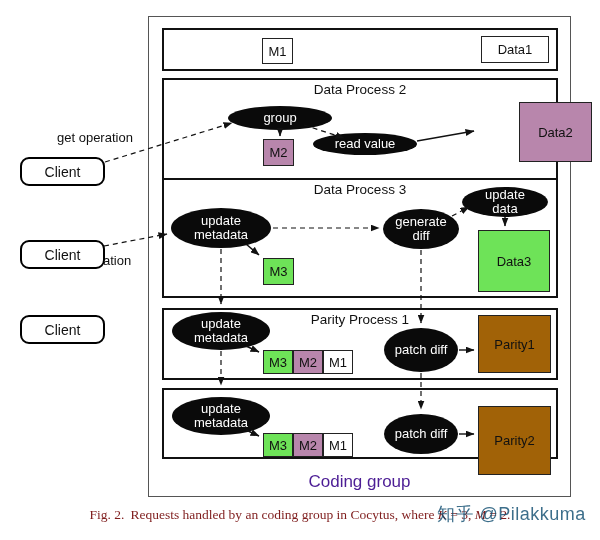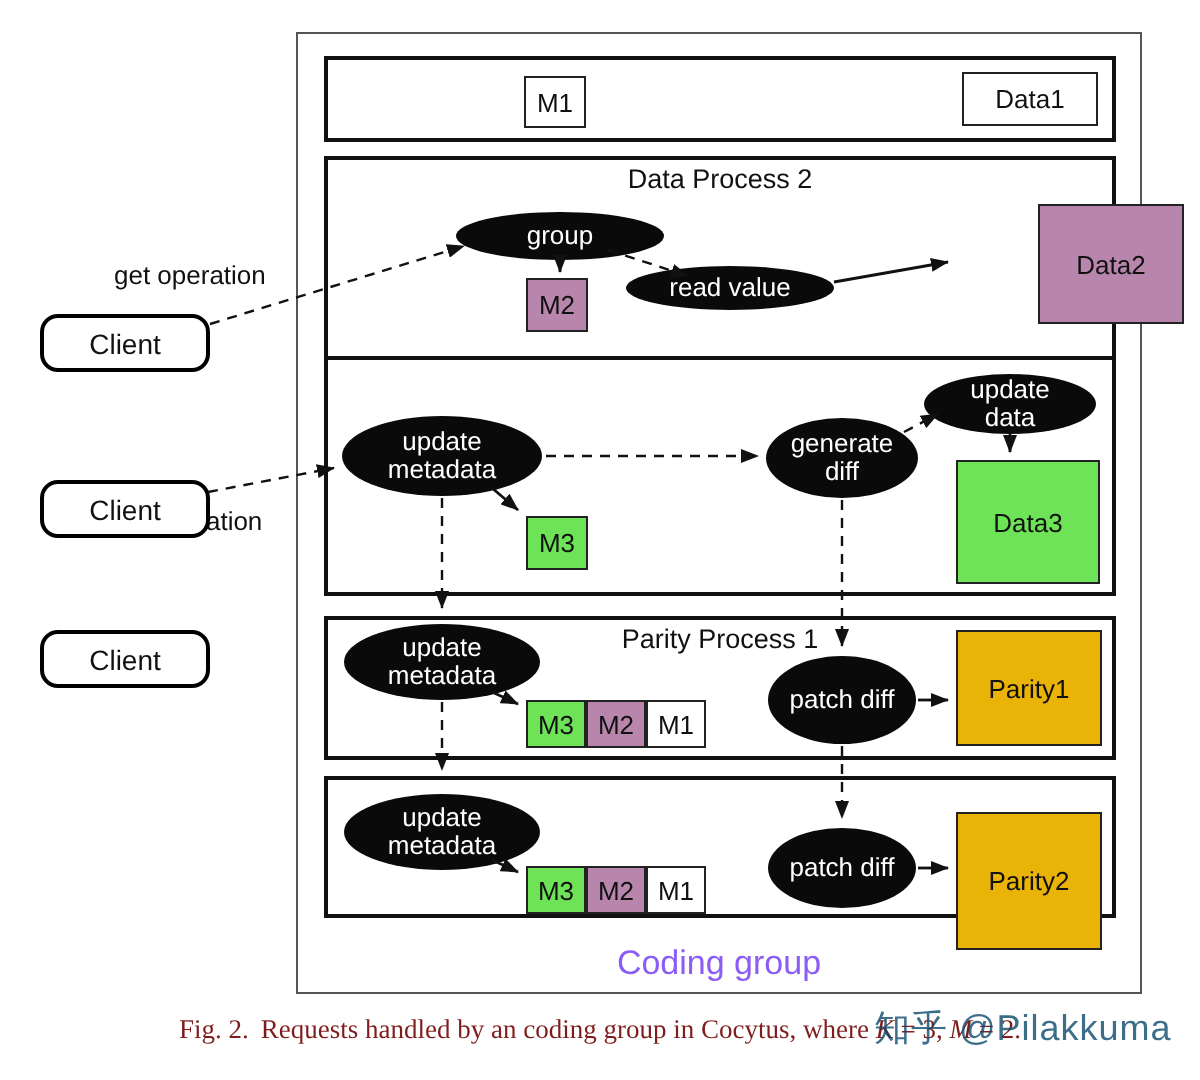--- a/index.html
+++ b/index.html
@@ -8,30 +8,30 @@
   .abs { position:absolute; box-sizing:border-box; }
   .outer-box { border:1.5px solid #555; background:transparent; }
   .proc-box { border:2px solid #111; background:#fff; }
   .proc-title { position:absolute; top:2px; left:0; right:0; text-align:center;
                 font-size:13.5px; color:#111; }
   .mbox { position:absolute; box-sizing:border-box; border:1.5px solid #222;
           display:flex; align-items:center; justify-content:center;
           font-size:13px; color:#111; background:#fff; }
   .purple { background:#b886ac; }
   .green  { background:#6ee358; }
-  .teal   { background:#eab308; }
+  .teal   { background:#a16207; }
   .op { position:absolute; box-sizing:border-box; background:#0a0a0a; color:#fff;
         border-radius:50%; display:flex; align-items:center; justify-content:center;
         text-align:center; font-size:13px; line-height:1.08; }
   .client { position:absolute; box-sizing:border-box; border:2.5px solid #000;
             border-radius:9px; background:#fff; display:flex; align-items:center;
             justify-content:center; font-size:14px; color:#111; }
   .oplabel { position:absolute; font-size:13px; color:#111; white-space:nowrap; }
   .coding-label { position:absolute; left:0; right:0; bottom:4px; text-align:center;
-                  font-size:17px; color:#8b5cf6; }
+                  font-size:17px; color:#4c1d95; }
   .arrows { position:absolute; left:0; top:0; width:600px; height:540px;
             pointer-events:none; z-index:5; }
   .caption { position:absolute; left:0; right:0; top:507px; text-align:center;
              font-family:"Liberation Serif", serif; font-size:13.5px; color:#7f1d1d; }
   .caption .figlab { margin-right:6px; }
   .caption i { font-family:"Liberation Serif", serif; }
   .watermark { position:absolute; left:437px; top:502px; font-size:18px;
                color:#0c4a6e; opacity:0.8; z-index:6; letter-spacing:0.5px;
                white-space:nowrap; }
 </style>
@@ -51,20 +51,21 @@
 
   <div class="abs proc-box" style="left:162px; top:78px; width:396px; height:118px;">
     <div class="proc-title">Data Process 2</div>
     <div class="op" style="left:64px; top:26px; width:104px; height:24px;">group</div>
     <div class="mbox purple" style="left:99px; top:59px; width:31px; height:27px;">M2</div>
     <div class="op" style="left:149px; top:53px; width:104px; height:22px;">read value</div>
     <div class="mbox purple" style="left:314px; top:22px; width:73px; height:60px;margin-left:41px;">Data2</div>
   </div>
 
   <div class="abs proc-box" style="left:162px; top:178px; width:396px; height:120px;">
+    <div class="proc-title">Data Process 3</div>
     <div class="op" style="left:7px; top:28px; width:100px; height:40px; padding:0 10px;">update metadata</div>
     <div class="op" style="left:219px; top:29px; width:76px; height:40px; padding:0 6px;">generate diff</div>
     <div class="op" style="left:298px; top:7px; width:86px; height:30px; padding:0 14px;">update data</div>
     <div class="mbox green" style="left:99px; top:78px; width:31px; height:27px;">M3</div>
     <div class="mbox green" style="left:314px; top:50px; width:72px; height:62px;">Data3</div>
   </div>
 
   <div class="abs proc-box" style="left:162px; top:308px; width:396px; height:72px;">
     <div class="proc-title">Parity Process 1</div>
     <div class="op" style="left:8px; top:2px; width:98px; height:38px; padding:0 10px;">update metadata</div>

